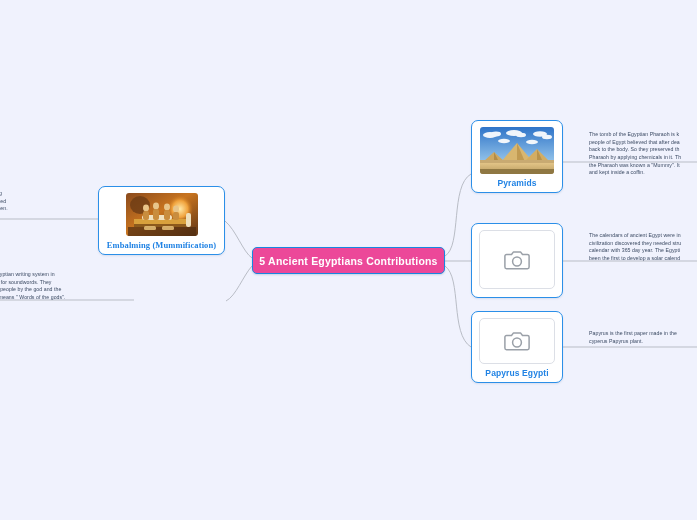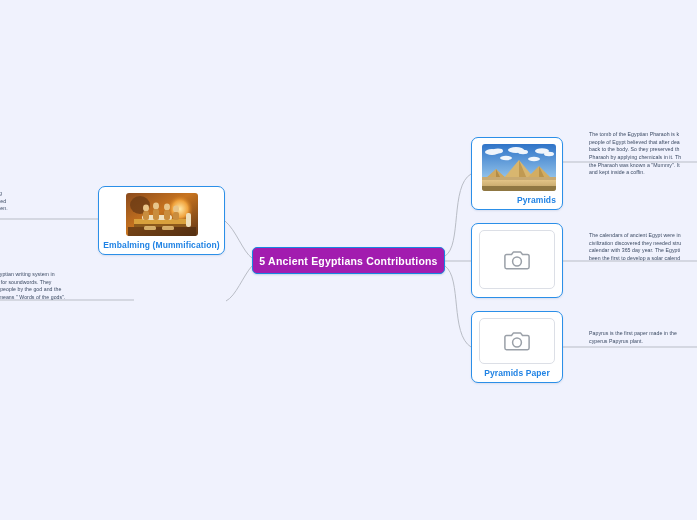--- a/index.html
+++ b/index.html
@@ -28,21 +28,21 @@
     pointer-events: none;
   }
 
   
   .central-node {
     position: absolute;
     left: 252px;
     top: 247px;
     width: 193px;
     height: 27px;
-    background: #a21caf;
+    background: #ec4899;
     border: 1px solid #1787e0;
     border-radius: 5px;
     box-sizing: border-box;
     display: flex;
     align-items: center;
     justify-content: center;
     box-shadow: 0 1px 2px rgba(30,60,120,0.18);
   }
   .central-node .label {
     color: #ffffff;
@@ -86,31 +86,31 @@
     border: 1px solid #dcdfe6;
     border-radius: 5px;
     display: flex;
     align-items: center;
     justify-content: center;
   }
   .cam-icon svg { display: block; }
 
   
   #node-embalming {
-    left: 98px; top: 186px; width: 127px; height: 69px;
+    left: 98px; top: 186px; width: 127px; height: 69px; font-family: Liberation Serif, serif;
   }
   #node-embalming .thumb { width: 72px; height: 44px; }
 
   #node-hieroglyphics {
     left: 134px; top: 267px; width: 92px; height: 69px;
   }
   #node-hieroglyphics .placeholder { width: 74px; height: 45px; }
 
   #node-pyramids {
-    left: 471px; top: 137px; width: 92px; height: 73px; align-items: flex-end;
+    left: 471px; top: 120px; width: 92px; height: 73px;
   }
   #node-pyramids .thumb { width: 74px; height: 47px; }
 
   #node-calendar {
     left: 471px; top: 223px; width: 92px; height: 75px;
   }
   #node-calendar .placeholder { width: 74px; height: 60px; }
 
   #node-papyrus {
     left: 471px; top: 311px; width: 92px; height: 72px;
@@ -270,21 +270,21 @@
 
   <div class="topic-node" id="node-papyrus">
     <div class="placeholder">
       <span class="cam-icon">
         <svg width="26" height="22" viewBox="0 0 26 22" xmlns="http://www.w3.org/2000/svg">
           <path d="M2.5,5.5 h5 l2,-2.6 h7 l2,2.6 h5 a1.6,1.6 0 0 1 1.6,1.6 v11 a1.6,1.6 0 0 1 -1.6,1.6 h-21 a1.6,1.6 0 0 1 -1.6,-1.6 v-11 a1.6,1.6 0 0 1 1.6,-1.6 z" fill="none" stroke="#9aa0a8" stroke-width="1.5" stroke-linejoin="round"></path>
           <circle cx="13" cy="12.5" r="4.4" fill="none" stroke="#9aa0a8" stroke-width="1.5"></circle>
         </svg>
       </span>
     </div>
-    <div class="node-label">Pyramids Paper</div>
+    <div class="node-label">Papyrus Egypti</div>
   </div>
 
   <div class="note" id="note-embalming">eserving
 n included
 ps of linen.</div>
 
   <div class="note" id="note-hieroglyphics">cients Egyptian writing system in
 ols stand for soundwords. They
 taught to people by the god and the
 glyphics means " Words of the gods".</div>

